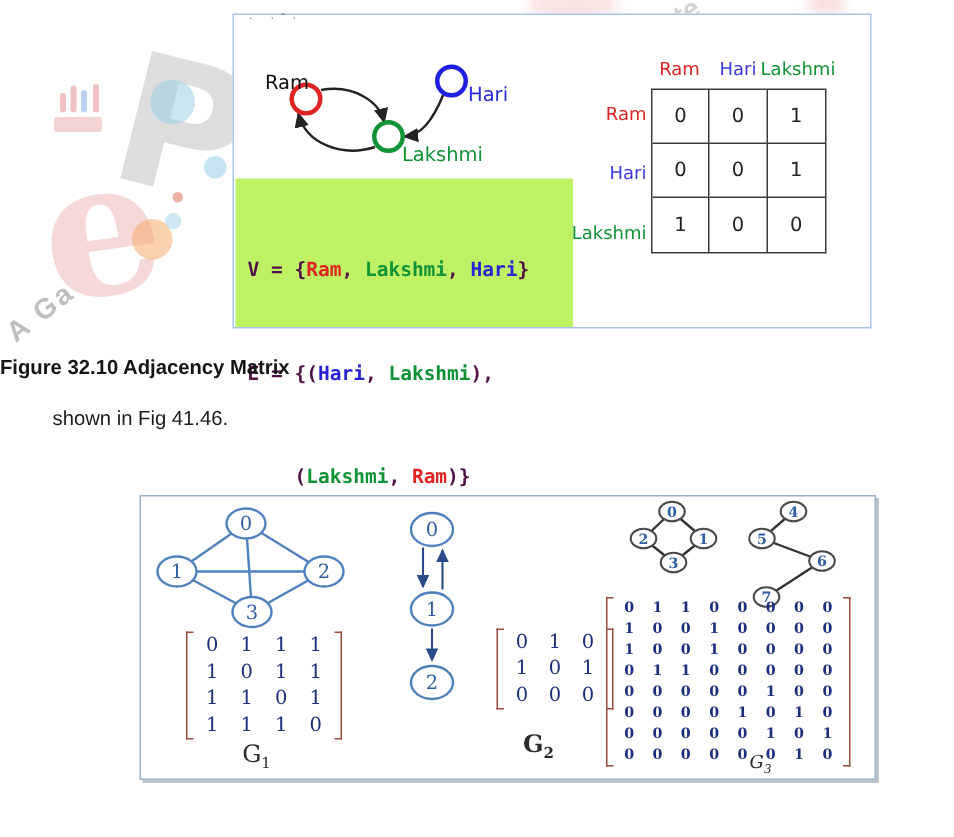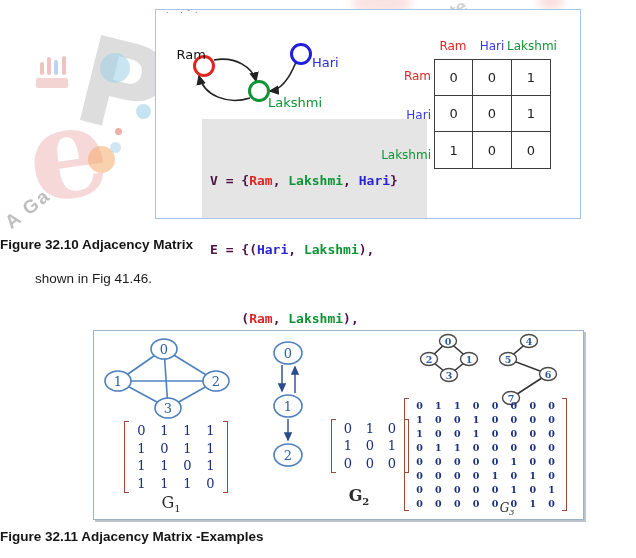--- a/index.html
+++ b/index.html
@@ -19,23 +19,23 @@
   .wm-te{left:450px;top:-2px;font:bold 19px "Liberation Sans",sans-serif;color:#9a9a9a;opacity:.45;transform:rotate(-32deg);}
   .wm-blob{background:#e05050;filter:blur(4px);border-radius:50%;}
   .wm-blob1{left:352px;top:-8px;width:60px;height:22px;opacity:.16;}
   .wm-blob2{left:538px;top:-6px;width:26px;height:16px;opacity:.18;}
   .wm-bar{position:absolute;border-radius:2px;}
   
   .fig1{position:absolute;left:155px;top:9px;width:408px;height:208px;background:#fff;
         border:1.5px solid #a6c3e8;z-index:2;padding-left:16px;}
   .fig1-frag{position:absolute;left:10px;top:-1px;font-size:7px;color:#555;letter-spacing:5px;}
   .fig1 svg{position:absolute;left:0;top:0;}
-  .ve{position:absolute;left:1px;top:109px;width:225px;height:99px;background:#e5e5e5;
+  .ve{position:absolute;left:1px;top:109px;width:225px;height:99px;background:#bef264;
       font:bold 13px "DejaVu Sans Mono",monospace;line-height:23px;padding:4px 0 0 8px;
-      box-sizing:border-box;white-space:pre;margin-left:45px;}
+      box-sizing:border-box;white-space:pre;}
   .seg-base{color:#4e1045;}
   .seg-ram{color:#e02421;}
   .seg-hari{color:#2a23d6;}
   .seg-lakshmi{color:#0f9335;}
   .c-ram{color:#e02421;}
   .c-hari{color:#3a3ae0;}
   .c-lakshmi{color:#0f9335;}
   .adj-col-headers{position:absolute;left:278px;top:29px;width:117px;height:18px;}
   .adj-col-headers span{position:absolute;width:60px;text-align:center;font:12px "DejaVu Sans",sans-serif;white-space:nowrap;}
   .adj-row-headers{position:absolute;left:230px;top:49px;width:45px;height:110px;}
@@ -115,21 +115,20 @@
       <circle cx="145" cy="44" r="9.5" fill="#fff" stroke="#1f1fe0" stroke-width="3"></circle>
       <circle cx="103" cy="81" r="9.5" fill="#fff" stroke="#0f9335" stroke-width="3"></circle>
       <text x="50" y="49" text-anchor="end" font-family="DejaVu Sans, sans-serif" font-size="13" fill="#111">Ram</text>
       <text x="156" y="57" font-family="DejaVu Sans, sans-serif" font-size="13" fill="#2a2ae0">Hari</text>
       <text x="112" y="97" font-family="DejaVu Sans, sans-serif" font-size="13" fill="#0f9335">Lakshmi</text>
     </svg>
 
     <div class="ve">
       <div><span class="seg-base">V = {</span><span class="seg-ram">Ram</span><span class="seg-base">, </span><span class="seg-lakshmi">Lakshmi</span><span class="seg-base">, </span><span class="seg-hari">Hari</span><span class="seg-base">}</span></div>
       <div><span class="seg-base">E = {(</span><span class="seg-hari">Hari</span><span class="seg-base">, </span><span class="seg-lakshmi">Lakshmi</span><span class="seg-base">),</span></div>
-      <div><span class="seg-base">    (</span><span class="seg-ram">Ram</span><span class="seg-base">, </span><span class="seg-lakshmi">Lakshmi</span><span class="seg-base">),</span></div>
       <div><span class="seg-base">    (</span><span class="seg-lakshmi">Lakshmi</span><span class="seg-base">, </span><span class="seg-ram">Ram</span><span class="seg-base">)}</span></div>
     </div>
 
     <div class="adj-col-headers">
       <span class="c-ram" style="left:-11px;">Ram</span>
       <span class="c-hari" style="left:28px;">Hari</span>
       <span class="c-lakshmi" style="left:68px;">Lakshmi</span>
     </div>
     <div class="adj-row-headers">
       <span class="c-ram" style="top:10px;">Ram</span>
@@ -363,15 +362,14 @@
             <span class="mcell">0</span>
             <span class="mcell">0</span>
             <span class="mcell">1</span>
             <span class="mcell">0</span>
           </div>
         </div>
       </div>
     <div class="glabel glabel-sm" style="left:388px;top:170px;width:50px;font-style:italic;"><span>G</span><sub>3</sub></div>
   </div>
 
-  <div class="caption cap2">Figure 32.11 Adjacency Matrix -Examples</div>
 
 </div>
 
 </body></html>

